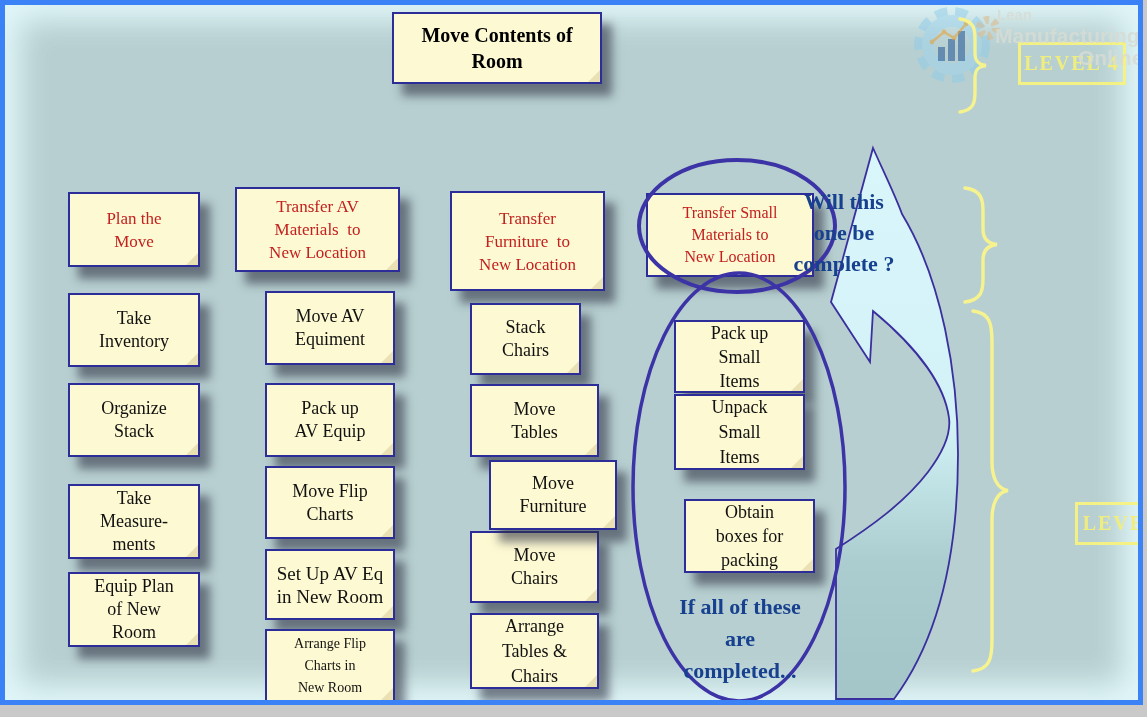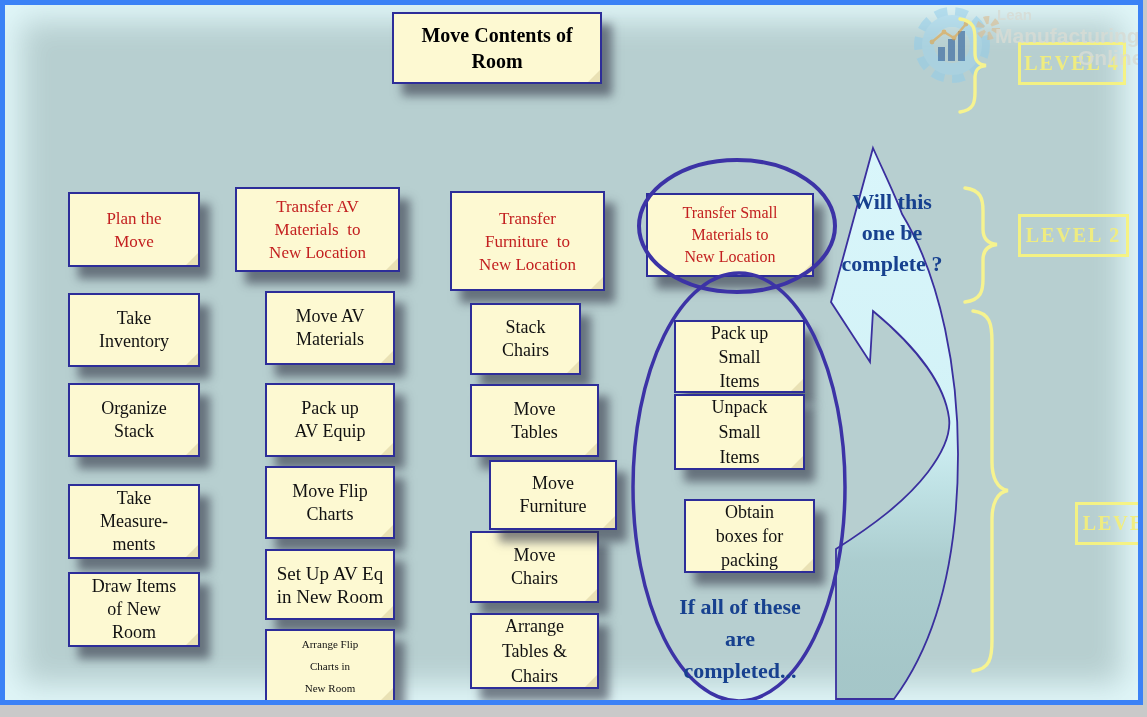--- a/index.html
+++ b/index.html
@@ -16,21 +16,21 @@
   .note::after{content:"";position:absolute;right:0;bottom:0;width:0;height:0;
         border-style:solid;border-width:0 0 12px 12px;
         border-color:transparent transparent #e9e1b4 transparent;}
   .note-text{white-space:pre-line;color:#111;font-size:18px;line-height:23px;padding:1px 2px;}
   .note.red .note-text{color:#c32020;font-size:17px;line-height:23px;}
   .note.small-red .note-text{color:#c32020;font-size:16px;line-height:22px;}
   .note.title .note-text{color:#000;font-weight:bold;font-size:20px;line-height:26px;}
 
   .annotation{position:absolute;color:#17418f;font-weight:bold;text-align:center;
         white-space:pre-line;z-index:6;}
-  .annotation.question{left:820px;top:184px;width:140px;font-size:22px;line-height:31px;}
+  .annotation.question{left:772px;top:184px;width:140px;font-size:22px;line-height:31px;}
   .annotation.condition{left:640px;top:589px;width:196px;font-size:22px;line-height:32px;}
 
   .level-badge{position:absolute;box-sizing:border-box;border:3px solid #f7f37f;
         color:#f2ee7c;font-weight:bold;font-size:20px;letter-spacing:2px;
         display:flex;align-items:center;justify-content:center;z-index:2;opacity:.95;}
   #level1{left:1016px;top:40px;width:108px;height:43px;}
   #level2{left:1016px;top:212px;width:111px;height:43px;}
   #level3{left:1073px;top:500px;width:111px;height:43px;}
 
   .logo{position:absolute;left:900px;top:0;width:247px;height:95px;z-index:4;}
@@ -66,23 +66,20 @@
         <g font-family="Liberation Sans, sans-serif" font-weight="bold" fill="#d7dcd5" opacity="0.85">
           <text x="95" y="18" font-size="15">Lean</text>
           <text x="93" y="41" font-size="21">Manufacturing</text>
           <text x="176" y="63" font-size="21">Online</text>
         </g>
       </svg>
 
       <div class="level-badge" id="level1">
         <span>LEVEL 4</span>
       </div>
-      <div class="level-badge" id="level2">
-        <span>LEVEL 2</span>
-      </div>
       <div class="level-badge" id="level3">
         <span>LEVEL 3</span>
       </div>
 
       <div class="note title" style="left:390px;top:10px;width:210px;height:72px">
         <div class="note-text">Move Contents of
 Room</div>
       </div>
 
       <div class="note red" style="left:66px;top:190px;width:132px;height:75px">
@@ -96,48 +93,48 @@
       <div class="note" style="left:66px;top:381px;width:132px;height:74px">
         <div class="note-text">Organize
 Stack</div>
       </div>
       <div class="note" style="left:66px;top:482px;width:132px;height:75px">
         <div class="note-text">Take
 Measure-
 ments</div>
       </div>
       <div class="note" style="left:66px;top:570px;width:132px;height:75px">
-        <div class="note-text">Draw Items
+        <div class="note-text">Equip Plan
 of New
 Room</div>
       </div>
 
       <div class="note red" style="left:233px;top:185px;width:165px;height:85px">
         <div class="note-text">Transfer AV
 Materials&nbsp; to
 New Location</div>
       </div>
       <div class="note" style="left:263px;top:289px;width:130px;height:74px">
         <div class="note-text">Move AV
-Materials</div>
+Equiment</div>
       </div>
       <div class="note" style="left:263px;top:381px;width:130px;height:74px">
         <div class="note-text">Pack up
 AV Equip</div>
       </div>
       <div class="note" style="left:263px;top:464px;width:130px;height:73px">
         <div class="note-text">Move Flip
 Charts</div>
       </div>
       <div class="note" style="left:263px;top:547px;width:130px;height:71px">
         <div class="note-text" style="font-size:19px">Set Up AV Eq
 in New Room</div>
       </div>
       <div class="note" style="left:263px;top:627px;width:130px;height:73px">
-        <div class="note-text" style="font-size:11px;line-height:22px">Arrange Flip
+        <div class="note-text" style="font-size:14px;line-height:22px">Arrange Flip
 Charts in
 New Room</div>
       </div>
 
       <div class="note red" style="left:448px;top:189px;width:155px;height:100px">
         <div class="note-text">Transfer
 Furniture&nbsp; to
 New Location</div>
       </div>
       <div class="note" style="left:468px;top:301px;width:111px;height:72px">

